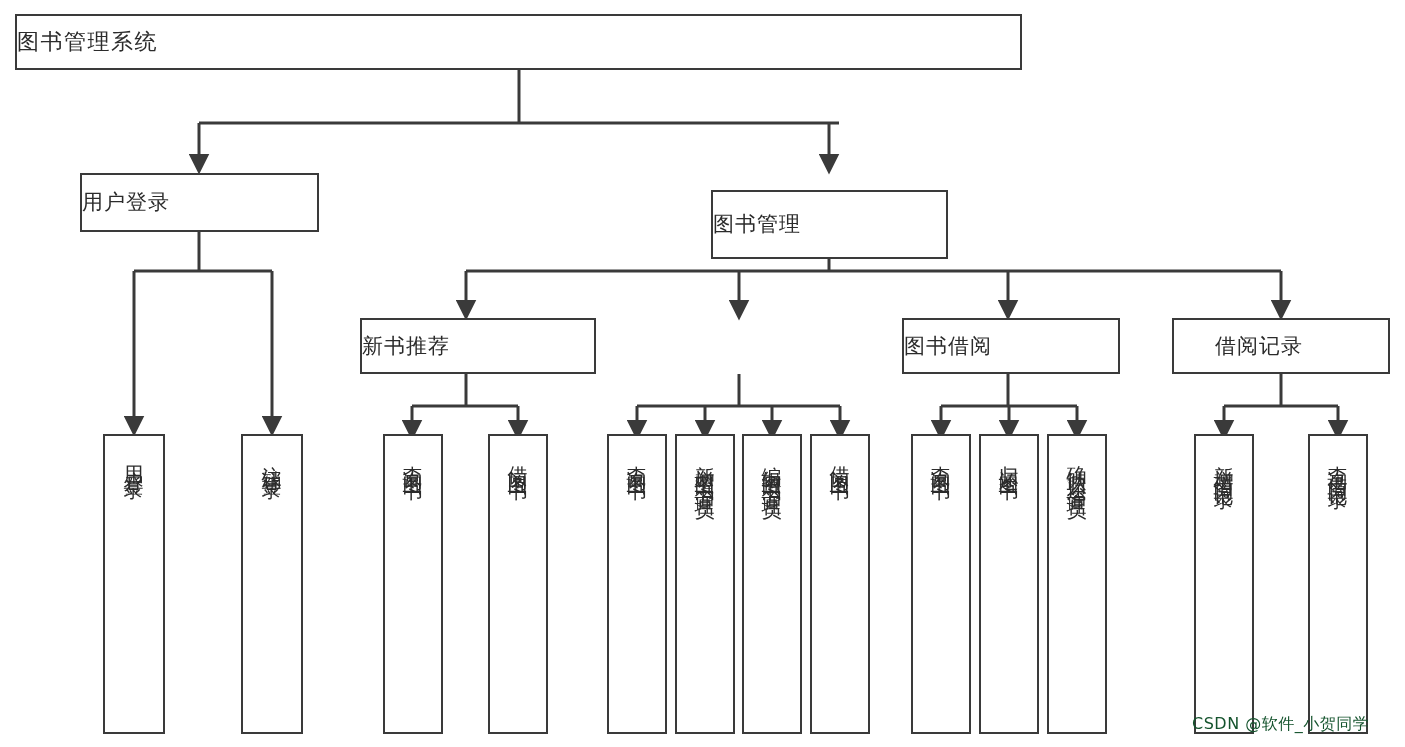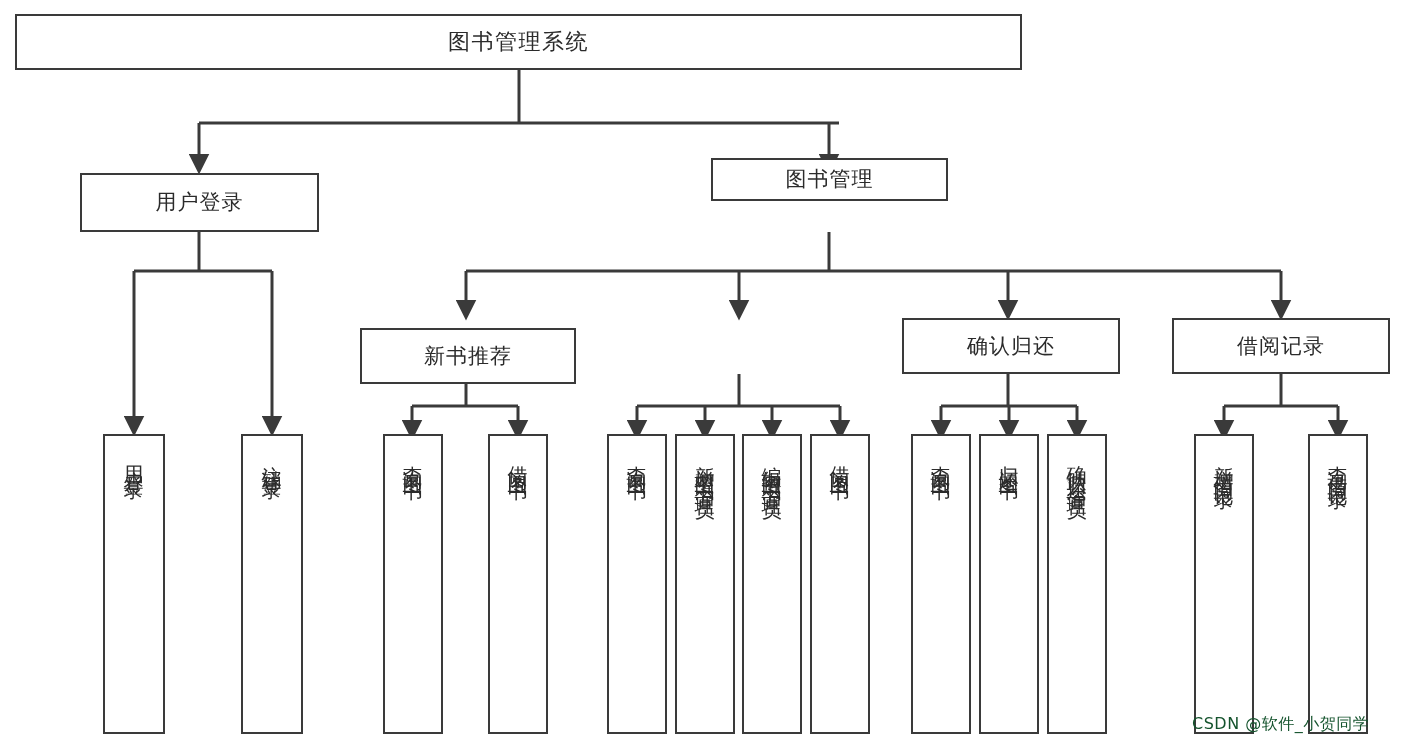--- a/index.html
+++ b/index.html
@@ -26,21 +26,21 @@
     height: 747px;
     pointer-events: none;
   }
   .node {
     position: absolute;
     box-sizing: border-box;
     background: #ffffff;
     border: 2px solid #3a3a3a;
     display: flex;
     align-items: center;
-    justify-content: center;
+    justify-content: flex-start;
     color: #2b2b2b;
     z-index: 2;
   }
   .node .label {
     display: block;
     line-height: 1.18;
     text-align: center;
     white-space: pre-line;
   }
   
@@ -131,31 +131,31 @@
     </g>
   </svg>
 
   <div class="node h root" style="left:15px; top:14px; width:1007px; height:56px;">
     <span class="label">图书管理系统</span>
   </div>
 
   <div class="node h" style="left:80px; top:173px; width:239px; height:59px;">
     <span class="label">用户登录</span>
   </div>
-  <div class="node h" style="left:711px; top:158px; width:237px; height:43px;">
+  <div class="node h" style="left:711px; top:190px; width:237px; height:69px;">
     <span class="label">图书管理</span>
   </div>
 
-  <div class="node h" style="left:360px; top:318px; width:216px; height:56px;margin-top:10px;">
+  <div class="node h" style="left:360px; top:318px; width:236px; height:56px;">
     <span class="label">新书推荐</span>
   </div>
   <div class="node h" style="left:902px; top:318px; width:218px; height:56px;">
-    <span class="label">确认归还</span>
-  </div>
-  <div class="node h" style="left:1172px; top:318px; width:218px; height:56px;">
+    <span class="label">图书借阅</span>
+  </div>
+  <div class="node h" style="left:1172px; top:318px; width:218px; height:56px;padding-left:41px;">
     <span class="label">借阅记录</span>
   </div>
 
   <div class="node v" style="left:103px; top:434px; width:62px; height:300px;">
     <span class="label">用户登录</span>
   </div>
   <div class="node v" style="left:241px; top:434px; width:62px; height:300px;">
     <span class="label">注销登录</span>
   </div>
 

